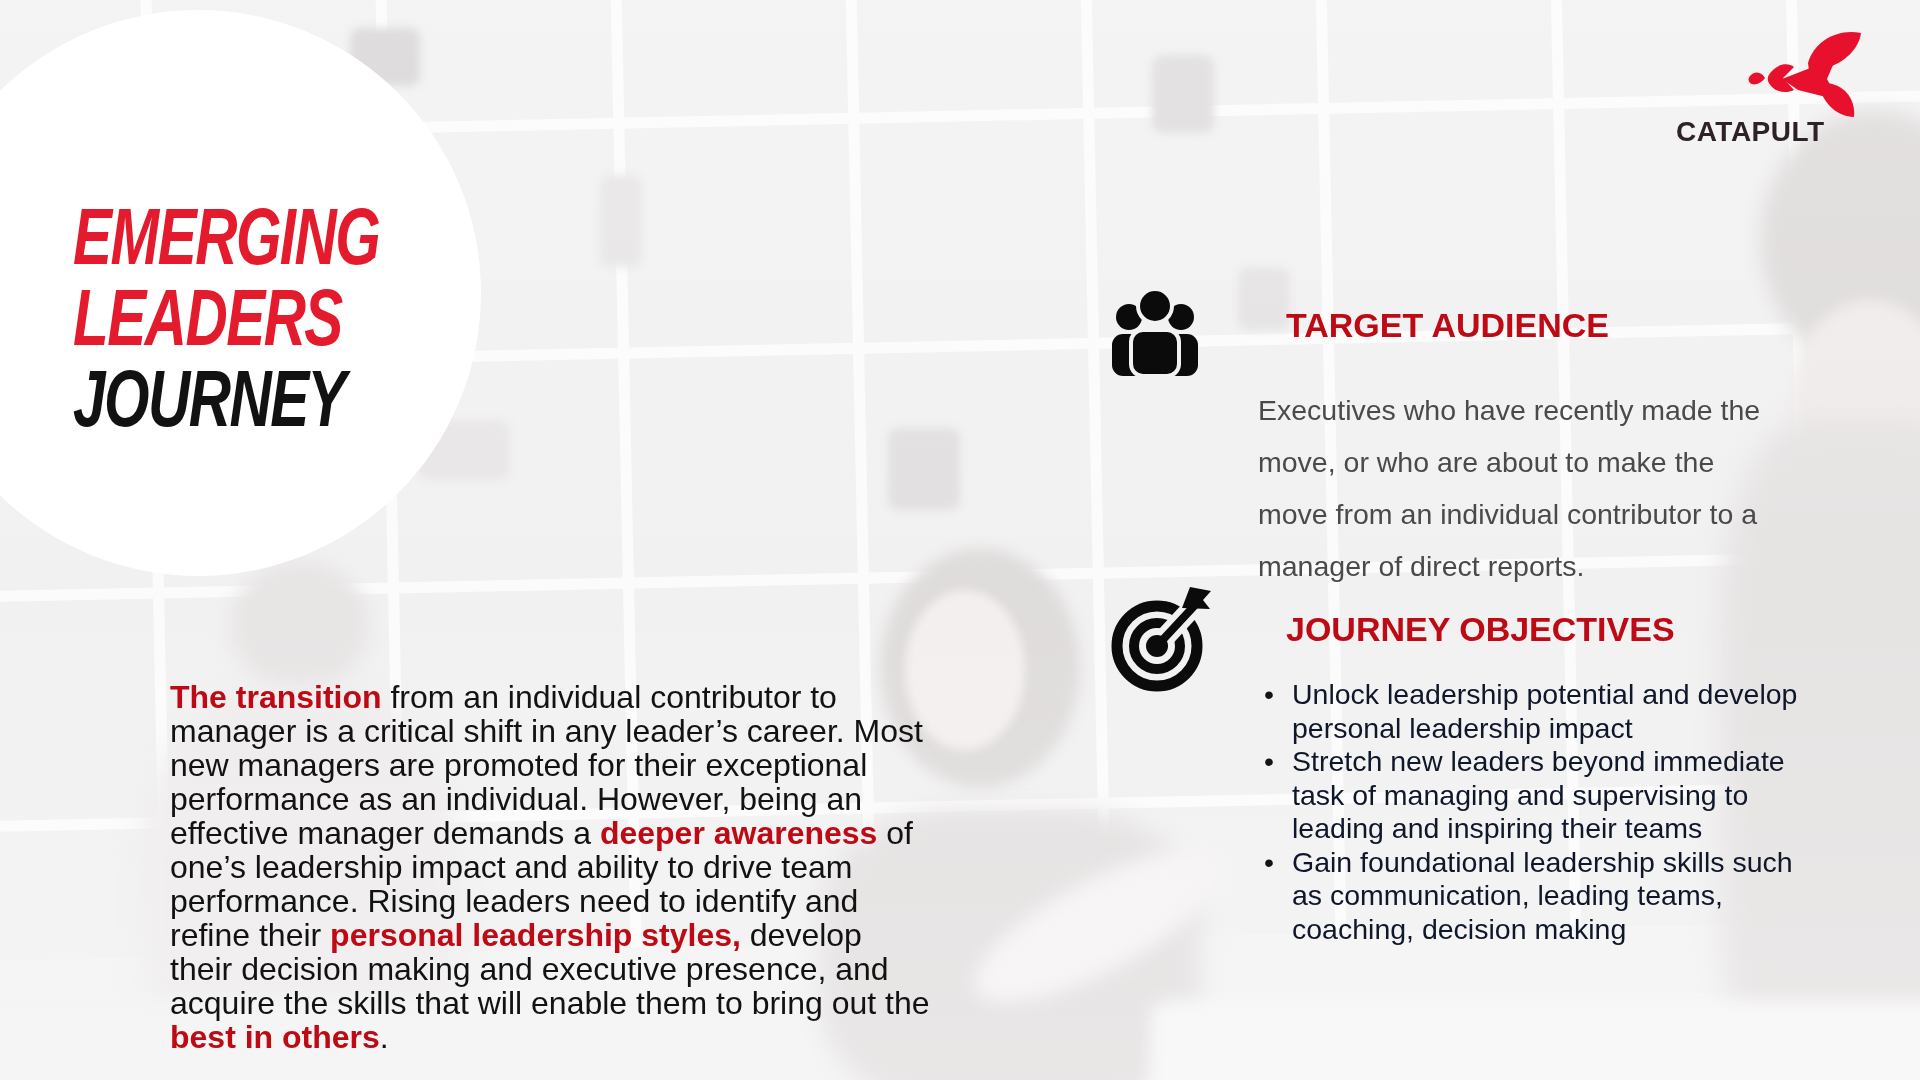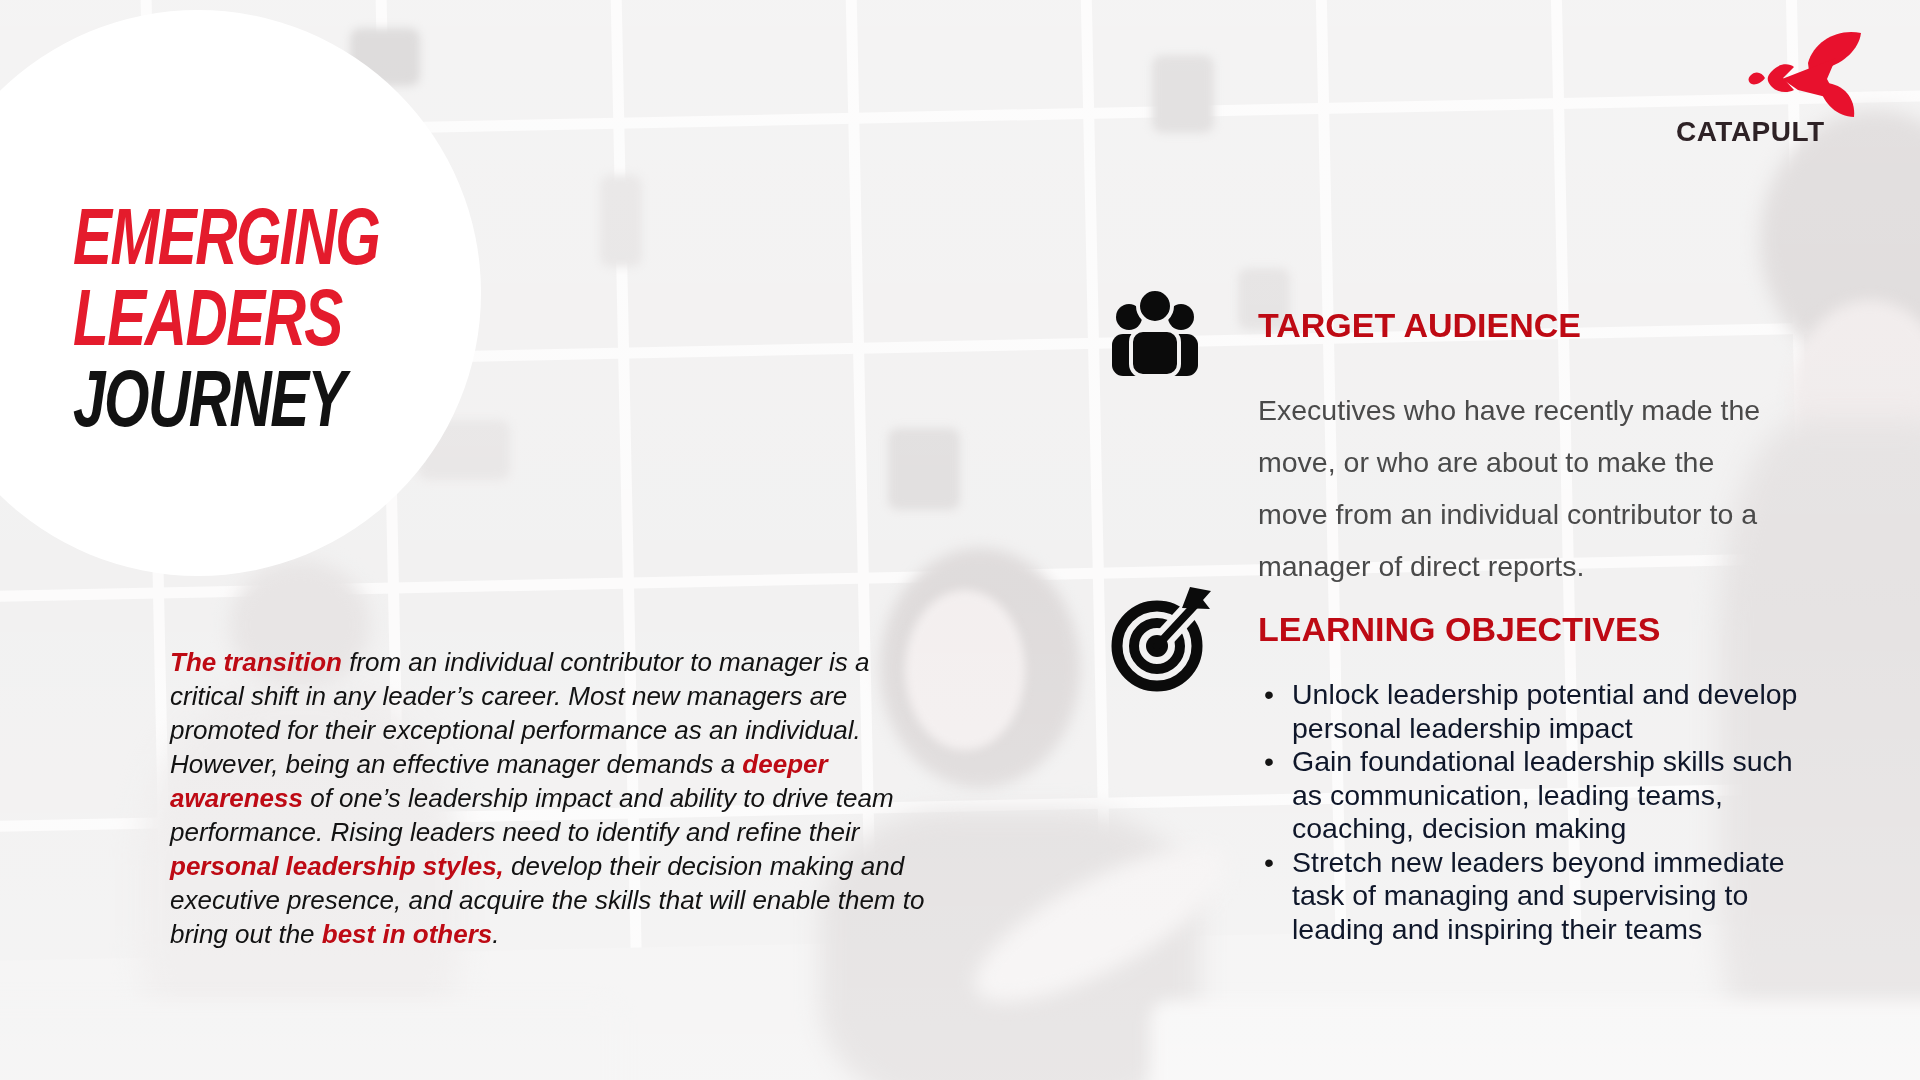--- a/index.html
+++ b/index.html
@@ -24,27 +24,27 @@
   .title-line{font-weight:bold;font-style:italic;font-size:80px;line-height:81px;
     letter-spacing:-2px;white-space:nowrap;transform:scaleX(0.73);transform-origin:left center;}
   .title-red{color:#E41B2C;}
   .title-dark{color:#121212;}
   
   .logo{position:absolute;left:1676px;top:24px;width:210px;height:125px;}
   .logo-mark{position:absolute;left:70px;top:2px;}
   .logo-text{position:absolute;left:0px;top:92px;font-weight:bold;
     font-size:28px;letter-spacing:0.5px;color:#2E2226;white-space:nowrap;}
   
-  .intro{position:absolute;left:170px;top:619px;width:762px;
-    font-style:italic;font-size:26px;line-height:34px;color:#121212;}
+  .intro{position:absolute;left:170px;top:648px;width:762px;
+    font-size:32px;line-height:34px;color:#121212;}
   .em-red{color:#BE0A14;font-weight:bold;}
   
   .sec-icon{position:absolute;}
   .sec-heading{position:absolute;font-weight:bold;font-size:34px;color:#BE0A14;
-    white-space:nowrap;}
+    white-space:nowrap;margin-left:28px;}
   .ta-body{position:absolute;left:1258px;top:384px;width:530px;
     font-size:28.5px;line-height:52px;color:#4a4a4a;}
   .obj-list{position:absolute;left:1258px;top:678px;width:540px;margin:0;padding:0;
     list-style:none;font-size:28.5px;line-height:33.5px;color:#0f172a;}
   .obj-list li{position:relative;padding-left:34px;margin:0;}
   .obj-list li::before{content:"•";position:absolute;left:6px;top:0;color:#141414;}
 </style>
 </head>
 <body>
 
@@ -133,20 +133,20 @@
   <div class="ta-body">Executives who have recently made the move, or who are about to make the move from an individual contributor to a manager of direct reports.</div>
 
   <svg class="sec-icon" style="left:1110px;top:586px" width="104" height="106" viewBox="0 0 104 106">
     <circle cx="47" cy="60" r="40" fill="none" stroke="#0b0b0b" stroke-width="11"></circle>
     <circle cx="47" cy="60" r="23" fill="none" stroke="#0b0b0b" stroke-width="10"></circle>
     <line x1="47" y1="60" x2="95" y2="8" stroke="#f3f2f2" stroke-width="20"></line>
     <circle cx="47" cy="60" r="11" fill="#0b0b0b"></circle>
     <line x1="47" y1="60" x2="86" y2="18" stroke="#0b0b0b" stroke-width="8" stroke-linecap="round"></line>
     <path d="M72,22 L80,1 L101,5 L93,14 L100,23 Z" fill="#0b0b0b"></path>
   </svg>
-  <div class="sec-heading" style="left:1258px;top:610px">LEARNING OBJECTIVES</div>
+  <div class="sec-heading" style="left:1258px;top:610px">JOURNEY OBJECTIVES</div>
   <ul class="obj-list">
       <li>Unlock leadership potential and develop personal leadership impact</li>
+      <li>Stretch new leaders beyond immediate task of managing and supervising to leading and inspiring their teams</li>
       <li>Gain foundational leadership skills such as communication, leading teams, coaching, decision making</li>
-      <li>Stretch new leaders beyond immediate task of managing and supervising to leading and inspiring their teams</li>
     </ul>
 
 </div>
 
 </body></html>

